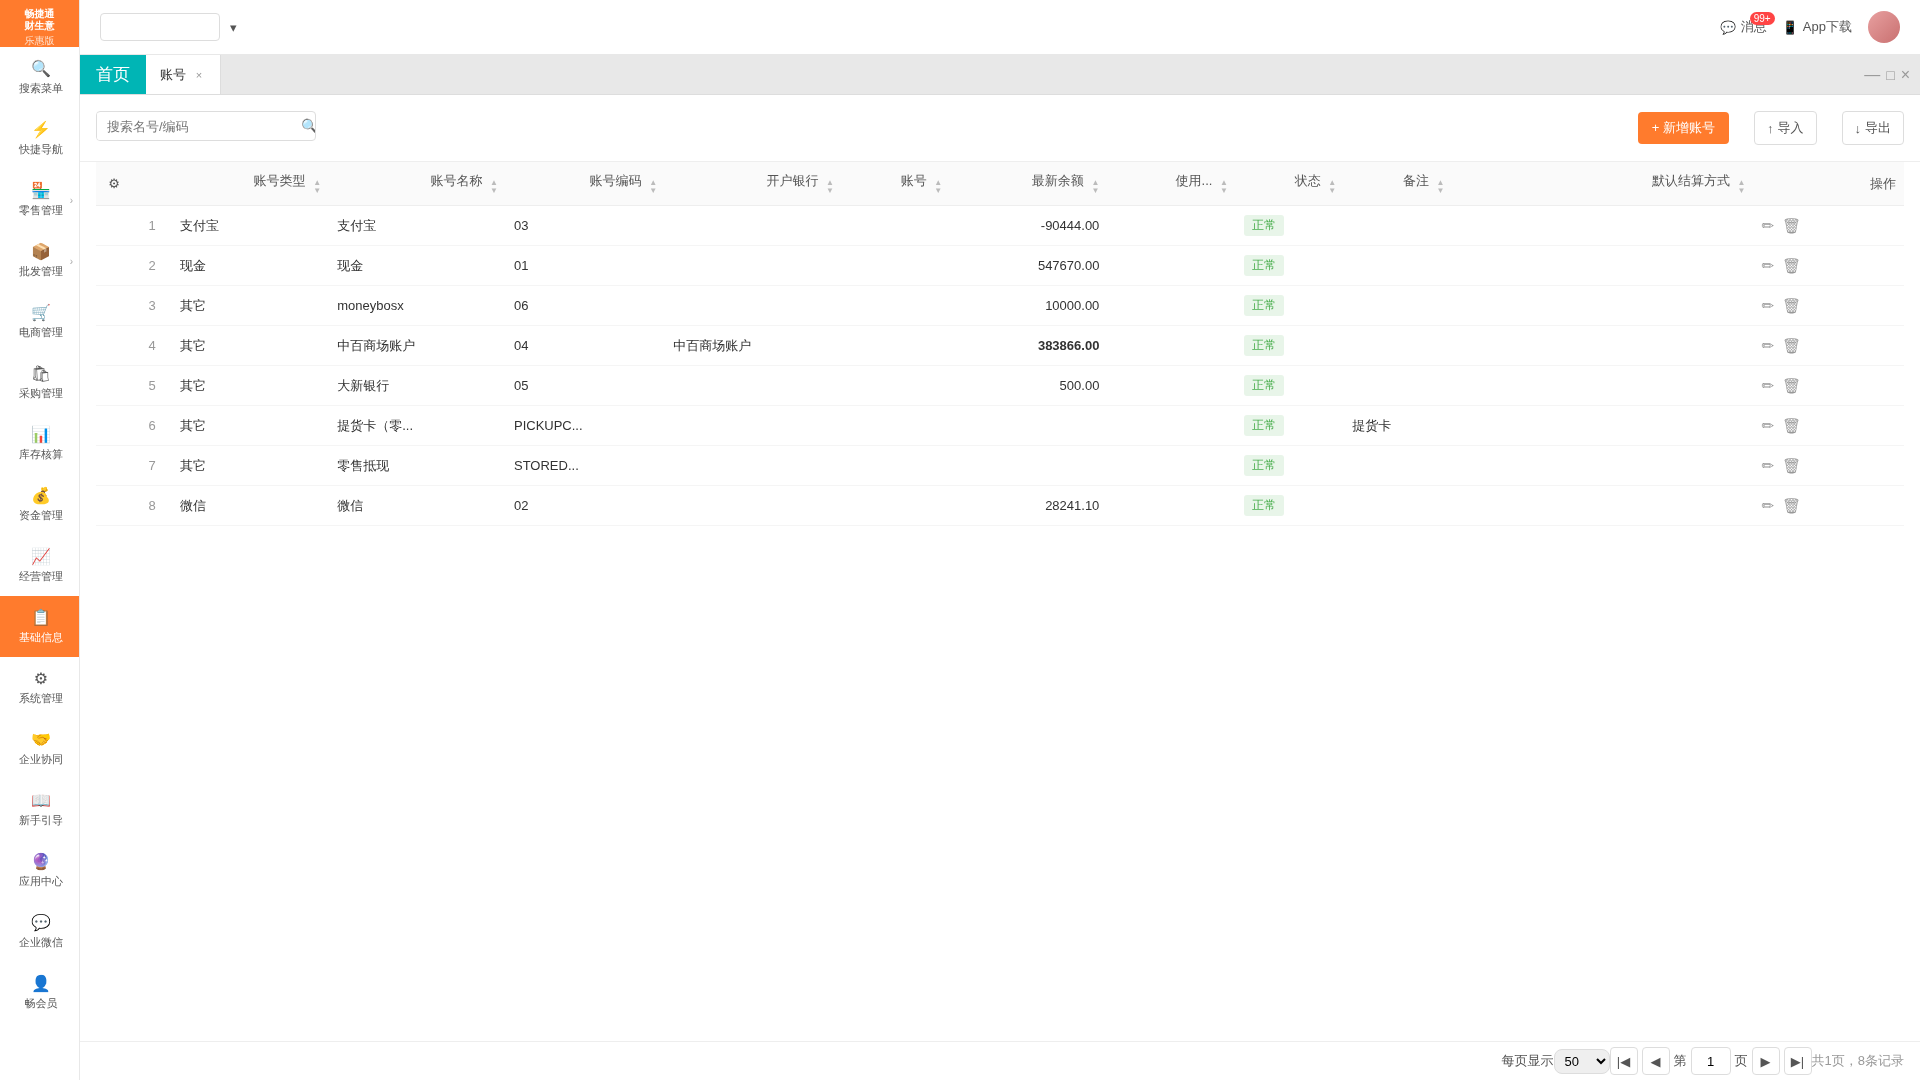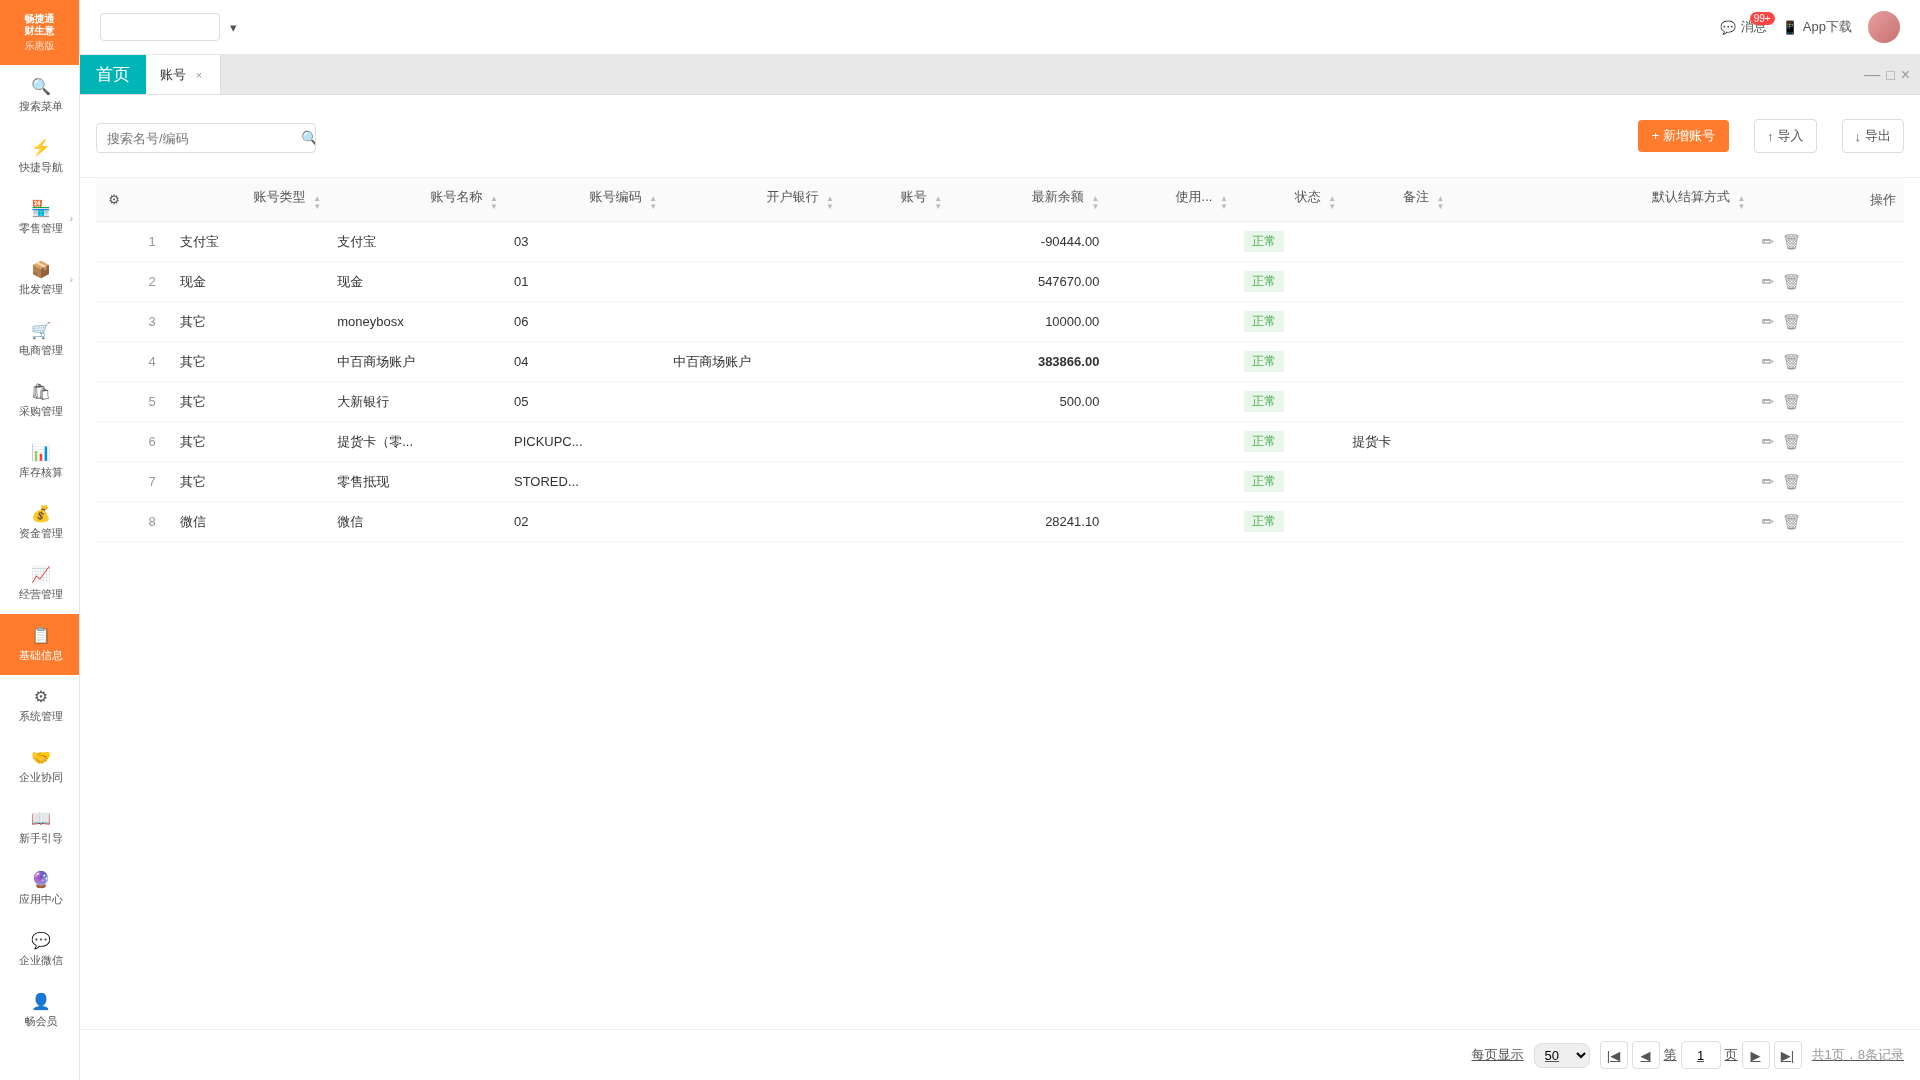--- a/index.html
+++ b/index.html
@@ -1,20 +1,20 @@
 <!DOCTYPE html>
 <html><head>
   <meta charset="utf-8">
   <style>
     * { box-sizing: border-box; margin: 0; padding: 0; }
     body { font-family: 'Microsoft YaHei', Arial, sans-serif; font-size: 13px; background: #f5f5f5; display: flex; height: 1080px; width: 1920px; overflow: hidden; }
 
     
     .sidebar { width: 80px; background: #fff; display: flex; flex-direction: column; align-items: center; border-right: 1px solid #e8e8e8; position: relative; z-index: 10; }
-    .sidebar-logo { width: 100%; background: #ff7b2d; padding: 8px; display: flex; flex-direction: column; align-items: center; justify-content: center; height: 65px; }
+    .sidebar-logo { width: 100%; background: #ff7b2d; padding: 8px; display: flex; flex-direction: column; align-items: center; justify-content: flex-start; height: 47px; }
     .logo-icon { font-size: 10px; color: #fff; font-weight: bold; line-height: 1.2; text-align: center; }
     .sidebar-item { width: 100%; padding: 12px 5px; display: flex; flex-direction: column; align-items: center; cursor: pointer; color: #555; font-size: 12px; border-left: 3px solid transparent; }
     .sidebar-item.active { background: #ff7b2d; color: #fff; border-left-color: #ff7b2d; }
     .sidebar-item-icon { font-size: 16px; margin-bottom: 3px; }
     .sidebar-item-label { font-size: 11px; text-align: center; white-space: nowrap; }
 
     
     .main { flex: 1; display: flex; flex-direction: column; overflow: hidden; }
 
     
@@ -26,21 +26,21 @@
     .topbar-msg { display: flex; align-items: center; gap: 4px; cursor: pointer; color: #555; font-size: 13px; position: relative; }
     .badge { background: #ff4444; color: #fff; border-radius: 10px; font-size: 10px; padding: 1px 4px; position: absolute; top: -6px; right: -8px; }
     .topbar-download { display: flex; align-items: center; gap: 4px; cursor: pointer; color: #555; font-size: 13px; }
     .avatar-placeholder { width: 32px; height: 32px; border-radius: 50%; background: linear-gradient(135deg, #e8a0a0, #c97070); }
     .tab-close { font-size: 11px; color: #999; cursor: pointer; width: 14px; height: 14px; display: flex; align-items: center; justify-content: center; border-radius: 50%; }
 
     
     .page-content { flex: 1; background: #fff; display: flex; flex-direction: column; overflow: hidden; }
 
     
-    .content-toolbar { display: flex; align-items: flex-end; justify-content: space-between; padding: 24px 16px; border-bottom: 1px solid #eee; }
+    .content-toolbar { display: flex; align-items: flex-start; justify-content: space-between; padding: 16px 16px; border-bottom: 1px solid #eee; }
     .search-input-wrap { display: flex; align-items: center; border: 1px solid #ddd; border-radius: 4px; overflow: hidden; width: 220px; }
     .search-input { border: none; outline: none; padding: 6px 10px; font-size: 13px; flex: 1; }
     .search-btn { background: none; border: none; padding: 6px 8px; cursor: pointer; color: #999; font-size: 14px; }
     .toolbar-actions { display: flex; align-items: center; gap: 25px; }
     .btn-primary { background: #ff7b2d; color: #fff; border: none; border-radius: 4px; padding: 7px 14px; cursor: pointer; font-size: 13px; white-space: nowrap; }
     .btn-secondary { background: #fff; color: #555; border: 1px solid #ddd; border-radius: 4px; padding: 7px 12px; cursor: pointer; font-size: 13px; display: flex; align-items: center; gap: 4px; }
 
     
     .table-wrap { flex: 1; overflow: auto; padding: 0 16px; }
     table { width: 100%; border-collapse: collapse; }
@@ -49,21 +49,21 @@
     th .sort-arrows { display: inline-flex; flex-direction: column; margin-left: 4px; line-height: 1; }
     th .sort-arrows span { font-size: 8px; color: #bbb; }
     td { padding: 9px 8px; border-bottom: 1px solid #f5f5f5; color: #333; font-size: 13px; }
     .status-badge { display: inline-block; background: #e8f5e9; color: #4caf50; border-radius: 3px; padding: 2px 8px; font-size: 12px; }
     .action-btns { display: flex; align-items: center; gap: 8px; }
     .action-btn { background: none; border: none; cursor: pointer; color: #999; font-size: 15px; }
     .row-num { color: #999; text-align: center; }
     .gear-col { width: 36px; text-align: center; }
 
     
-    .pagination-bar { display: flex; align-items: center; justify-content: flex-end; padding: 11px 16px; border-top: 1px solid #eee; gap: 10px; font-size: 13px; color: #555; text-decoration: underline; }
+    .pagination-bar { display: flex; align-items: center; justify-content: flex-end; padding: 5px 16px; border-top: 1px solid #eee; font-size: 13px; color: #555; }
     .page-size-select { border: 1px solid #ddd; border-radius: 8px; padding: 3px 6px; font-size: 13px; }
     .pagination-btns { display: flex; align-items: center; gap: 4px; }
     .page-btn { width: 28px; height: 28px; display: flex; align-items: center; justify-content: center; border: 1px solid #ddd; border-radius: 4px; cursor: pointer; background: #fff; color: #555; font-size: 13px; }
     .page-input { width: 40px; height: 28px; border: 1px solid #ddd; border-radius: 4px; text-align: center; font-size: 13px; }
     .page-info { color: #999; }
     .tab-home { background: #00b5b5; color: #fff; padding: 8px 16px; font-size: 17px; cursor: pointer; }
     .tab-account { background: #fff; color: #333; padding: 8px 14px; font-size: 13px; cursor: pointer; display: flex; align-items: center; gap: 6px; border-right: 1px solid #ddd; }
   </style>
 </head>
 <body>

